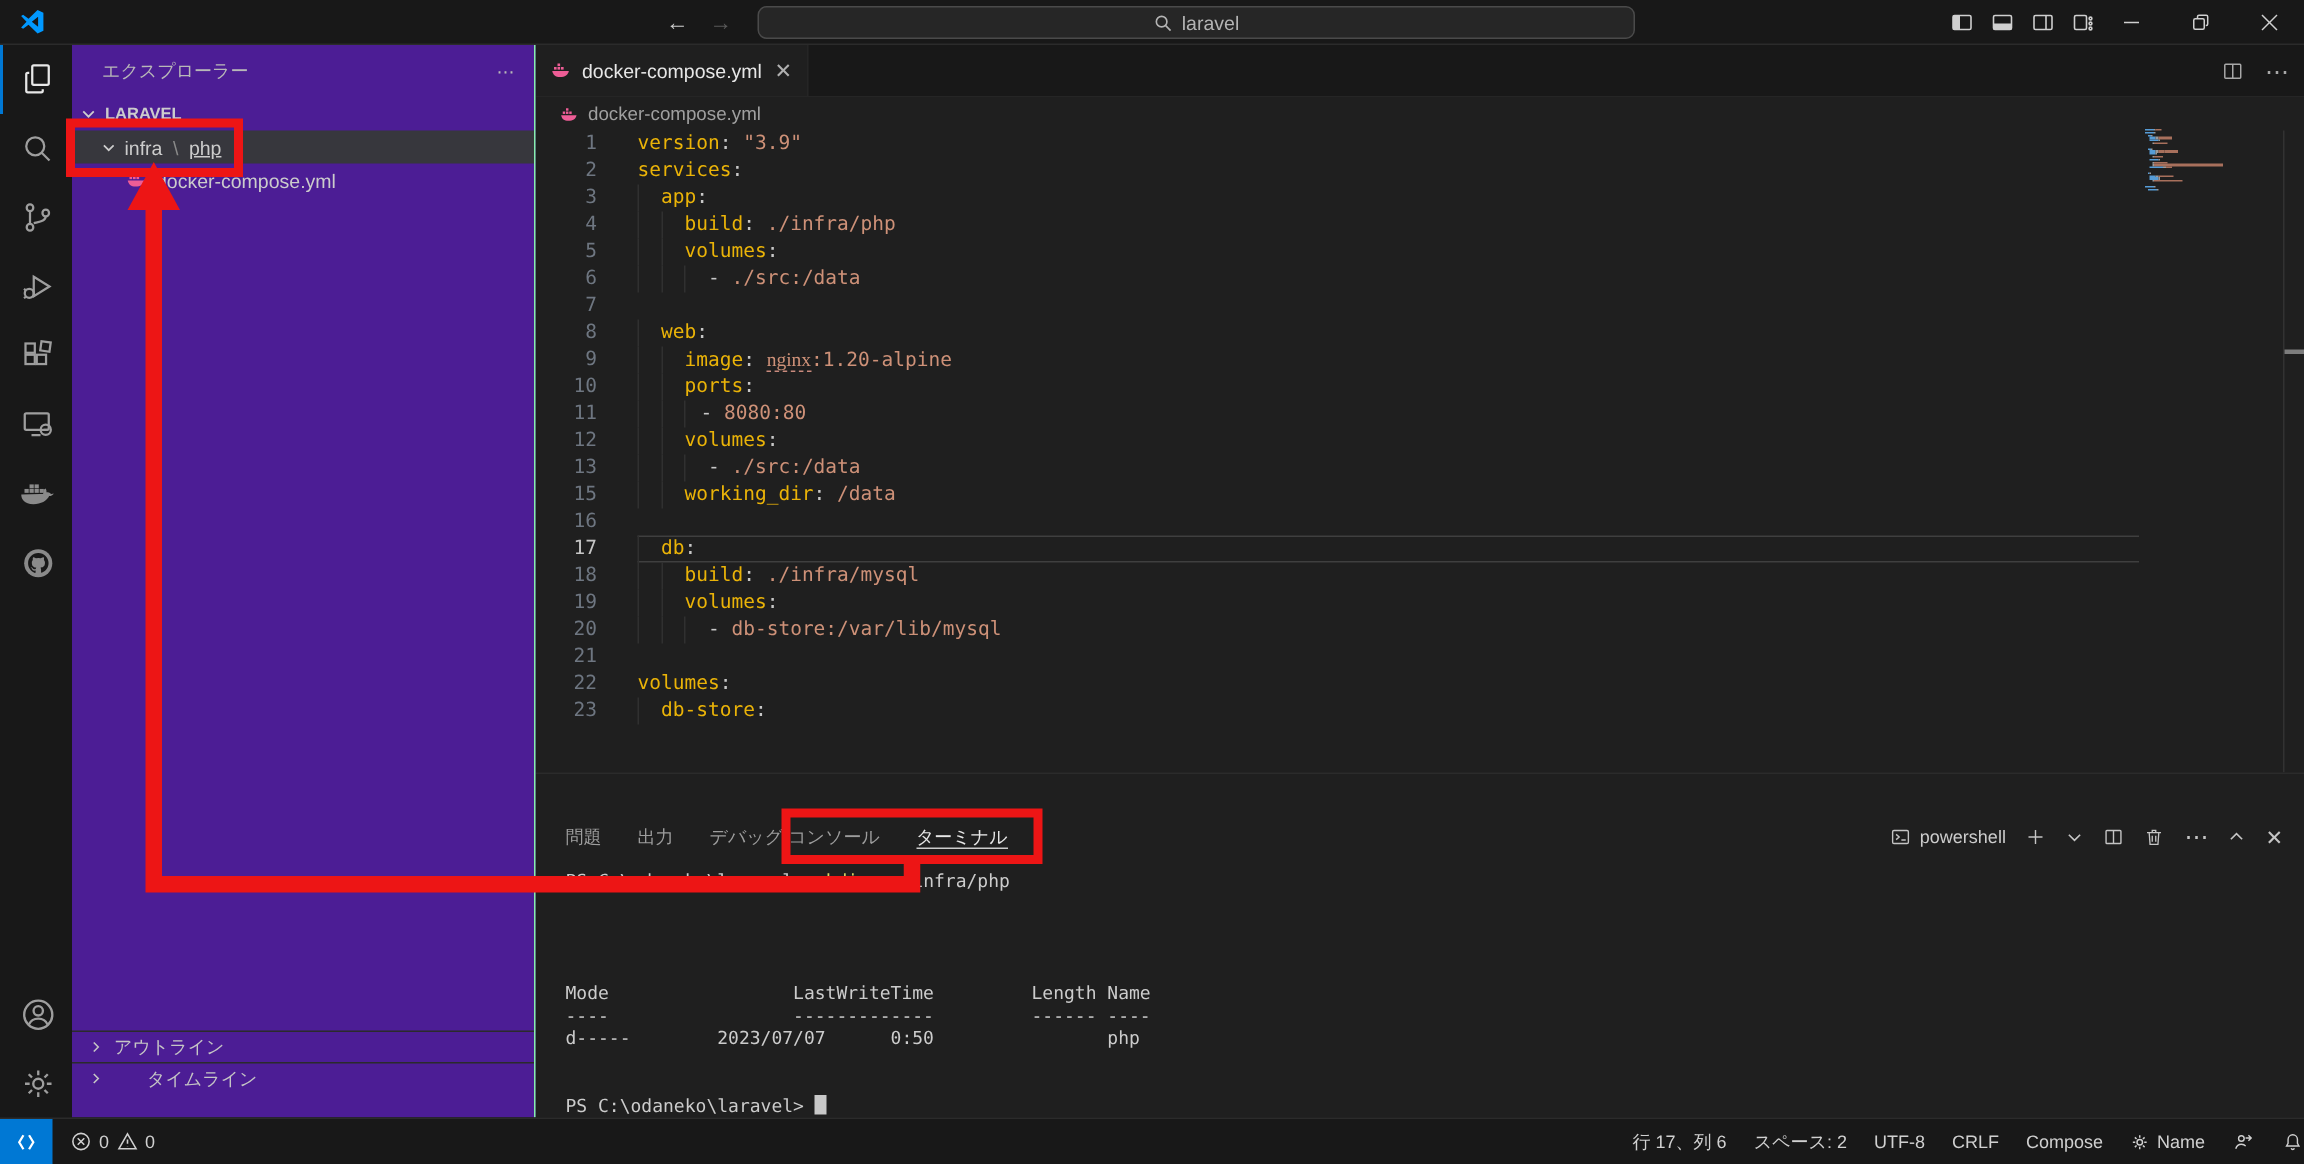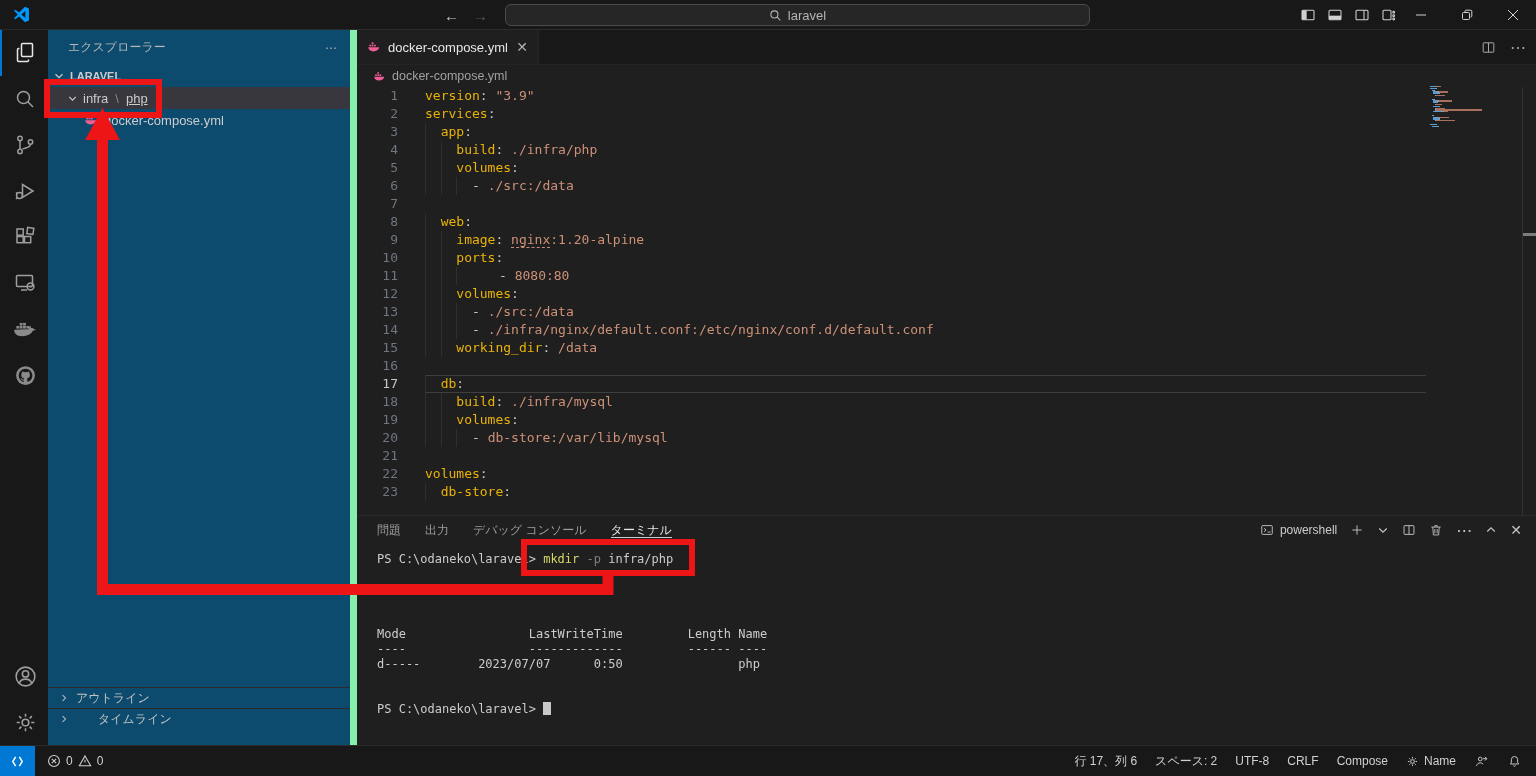--- a/index.html
+++ b/index.html
@@ -23,22 +23,22 @@
   #window-controls { position:absolute; left:1398px; top:0; height:30px; display:flex; }
   .win-btn { width:46px; height:30px; display:flex; align-items:center; justify-content:center; color:#d0d0d0; }
 
   
   #activitybar { position:absolute; top:30px; left:0; width:48px; bottom:31px; background:#181818; z-index:4; }
   .ab-icon { height:46px; display:flex; align-items:center; justify-content:center; border-left:2px solid transparent; }
   .ab-icon.active { border-left-color:#0078d4; }
   #ab-bottom { position:absolute; bottom:0; left:0; width:48px; }
 
   
-  #sidebar { position:absolute; top:30px; left:48px; width:309px; bottom:31px; background:#0c4a6e;
-             border-right:7px solid #86efac; z-index:3; }
+  #sidebar { position:absolute; top:30px; left:48px; width:309px; bottom:31px; background:#4c1d95;
+             border-right:1px solid #86efac; z-index:3; }
   #sb-header { height:35px; display:flex; align-items:center; padding:0 12px 0 20px; font-size:12px; color:#b8b8b8; }
   #sb-header .spacer { flex:1; }
   #sb-section { height:22px; display:flex; align-items:center; font-size:11px; font-weight:bold; color:#cccccc; padding-left:4px; gap:4px; }
   .tree-row { height:22px; display:flex; align-items:center; font-size:13px; color:#cccccc; }
   #row-folder { background:#37373d; padding-left:18px; gap:4px; }
   #row-folder .sep { color:#8a8a8a; padding:0 3px; }
   #row-folder .focus { text-decoration:underline; }
   #row-file { padding-left:36px; gap:6px; }
   .sb-bottom-row { position:absolute; left:0; right:0; height:21px; border-top:1px solid #2b2b2b;
                    display:flex; align-items:center; gap:6px; padding-left:10px; font-size:12px; color:#c5c5c5; }
@@ -54,47 +54,47 @@
   #breadcrumb { height:22px; display:flex; align-items:center; gap:6px; padding-left:16px; font-size:12.5px; color:#a0a0a0; }
   #code { position:relative; font-family:"DejaVu Sans Mono","Liberation Mono",monospace; font-size:13px; }
   .code-line { display:flex; height:18px; line-height:18px; position:relative; }
   .ln { flex:0 0 41px; text-align:right; color:#6e7681; }
   .code-line.current .ln { color:#c6c6c6; }
   .code-line.current::before { content:''; position:absolute; left:68px; width:1001px; top:0; bottom:0;
                                border-top:1px solid #3f3f3f; border-bottom:1px solid #3f3f3f; }
   .lc { margin-left:27px; position:relative; white-space:pre; }
   .guide { position:absolute; top:0; bottom:0; width:1px; background:#303030; }
   .k { color:#eab308; } .v { color:#ce9178; } .d { color:#c8c8c8; }
-  .u { border-bottom:1px dashed #c98a7d; }
+  .u { border-bottom:1px dashed #c98a7d;font-family:Liberation Serif, serif; }
   #minimap { position:absolute; left:1073px; top:56px; width:92px; }
   .mm-row { position:relative; height:1.8px; }
   .mm-row i { position:absolute; top:0; height:1.2px; }
   .mm-k { background:#569cd6; } .mm-v { background:#a8705c; } .mm-d { background:#9a9a9a; }
   #ovr-line { position:absolute; left:1165px; top:57px; bottom:0; width:1px; background:#323232; }
   #ovr-marker { position:absolute; left:1166px; top:203px; width:13px; height:3px; background:#7d7d7d; }
 
   
   #panel { position:absolute; left:357px; top:515px; right:0; height:230px; background:#1f1f1f; border-top:1px solid #2b2b2b; }
-  #panel-header { height:28px; display:flex; align-items:center; padding:0 14px 0 20px; }
+  #panel-header { height:28px; display:flex; align-items:center; padding:0 14px 0 20px;margin-top:28px; }
   .panel-tab { font-size:12px; color:#9d9d9d; margin-right:24px; line-height:27px; }
   .panel-tab.active { color:#e7e7e7; border-bottom:1px solid #cccccc; }
   #panel-toolbar { margin-left:auto; display:flex; align-items:center; gap:13px; color:#c5c5c5; }
   #shell-label { display:flex; align-items:center; gap:6px; font-size:12px; color:#cccccc; }
   .pt-ico { display:flex; align-items:center; }
   #term-lines { padding:8px 0 0 20px; font-family:"DejaVu Sans Mono","Liberation Mono",monospace; font-size:12px; }
   .t-line { height:15px; line-height:15px; white-space:pre; }
   .td { color:#cccccc; } .ty { color:#d7d765; } .tdim { color:#7f7f7f; }
   .cur { display:inline-block; width:8px; height:13px; background:#c8c8c8; vertical-align:-2px; }
 
   
   #statusbar { position:absolute; bottom:0; left:0; right:0; height:31px; background:#181818;
                border-top:1px solid #2b2b2b; display:flex; align-items:center; font-size:12px; color:#d0d0d0; z-index:6; }
   #sb-remote { width:35px; height:31px; background:#0078d4; display:flex; align-items:center; justify-content:center; }
   #sb-problems { display:flex; align-items:center; gap:5px; margin-left:12px; }
-  #sb-right { margin-left:auto; display:flex; align-items:center; gap:18px; padding-right:14px; }
+  #sb-right { margin-left:auto; display:flex; align-items:center; gap:18px; }
   .sb-item { display:flex; align-items:center; gap:5px; }
 
   
   #annotations { position:absolute; inset:0; z-index:9; pointer-events:none; }
 </style>
 </head>
 <body>
 
 <div id="titlebar">
   <svg id="logo" width="17" height="17" viewBox="0 0 24 24">
@@ -356,33 +356,29 @@
         <div class="code-line">
           <span class="ln">9</span>
           <span class="lc"><i class="guide" style="left: 0px;"></i><i class="guide" style="left: 15.66px;"></i><span style="padding-left: 31.32px;"><span class="k">image</span><span class="d">: </span><span class="v u">nginx</span><span class="v">:1.20-alpine</span></span></span>
         </div>
         <div class="code-line">
           <span class="ln">10</span>
           <span class="lc"><i class="guide" style="left: 0px;"></i><i class="guide" style="left: 15.66px;"></i><span style="padding-left: 31.32px;"><span class="k">ports</span><span class="d">:</span></span></span>
         </div>
         <div class="code-line">
           <span class="ln">11</span>
-          <span class="lc"><i class="guide" style="left: 0px;"></i><i class="guide" style="left: 15.66px;"></i><i class="guide" style="left: 31.32px;"></i><span style="padding-left: 74px;"><span class="d">- </span><span class="v">8080:80</span></span></span>
+          <span class="lc"><i class="guide" style="left: 0px;"></i><i class="guide" style="left: 15.66px;"></i><i class="guide" style="left: 31.32px;"></i><span style="padding-left: 42px;"><span class="d">- </span><span class="v">8080:80</span></span></span>
         </div>
         <div class="code-line">
           <span class="ln">12</span>
           <span class="lc"><i class="guide" style="left: 0px;"></i><i class="guide" style="left: 15.66px;"></i><span style="padding-left: 31.32px;"><span class="k">volumes</span><span class="d">:</span></span></span>
         </div>
         <div class="code-line">
           <span class="ln">13</span>
           <span class="lc"><i class="guide" style="left: 0px;"></i><i class="guide" style="left: 15.66px;"></i><i class="guide" style="left: 31.32px;"></i><span style="padding-left: 46.98px;"><span class="d">- </span><span class="v">./src:/data</span></span></span>
-        </div>
-        <div class="code-line">
-          <span class="ln">14</span>
-          <span class="lc"><i class="guide" style="left: 0px;"></i><i class="guide" style="left: 15.66px;"></i><i class="guide" style="left: 31.32px;"></i><span style="padding-left: 46.98px;"><span class="d">- </span><span class="v">./infra/nginx/default.conf:/etc/nginx/conf.d/default.conf</span></span></span>
         </div>
         <div class="code-line">
           <span class="ln">15</span>
           <span class="lc"><i class="guide" style="left: 0px;"></i><i class="guide" style="left: 15.66px;"></i><span style="padding-left: 31.32px;"><span class="k">working_dir</span><span class="d">: </span><span class="v">/data</span></span></span>
         </div>
         <div class="code-line">
           <span class="ln">16</span>
           <span class="lc"><span style="padding-left: 0px;"></span></span>
         </div>
         <div class="code-line current">

